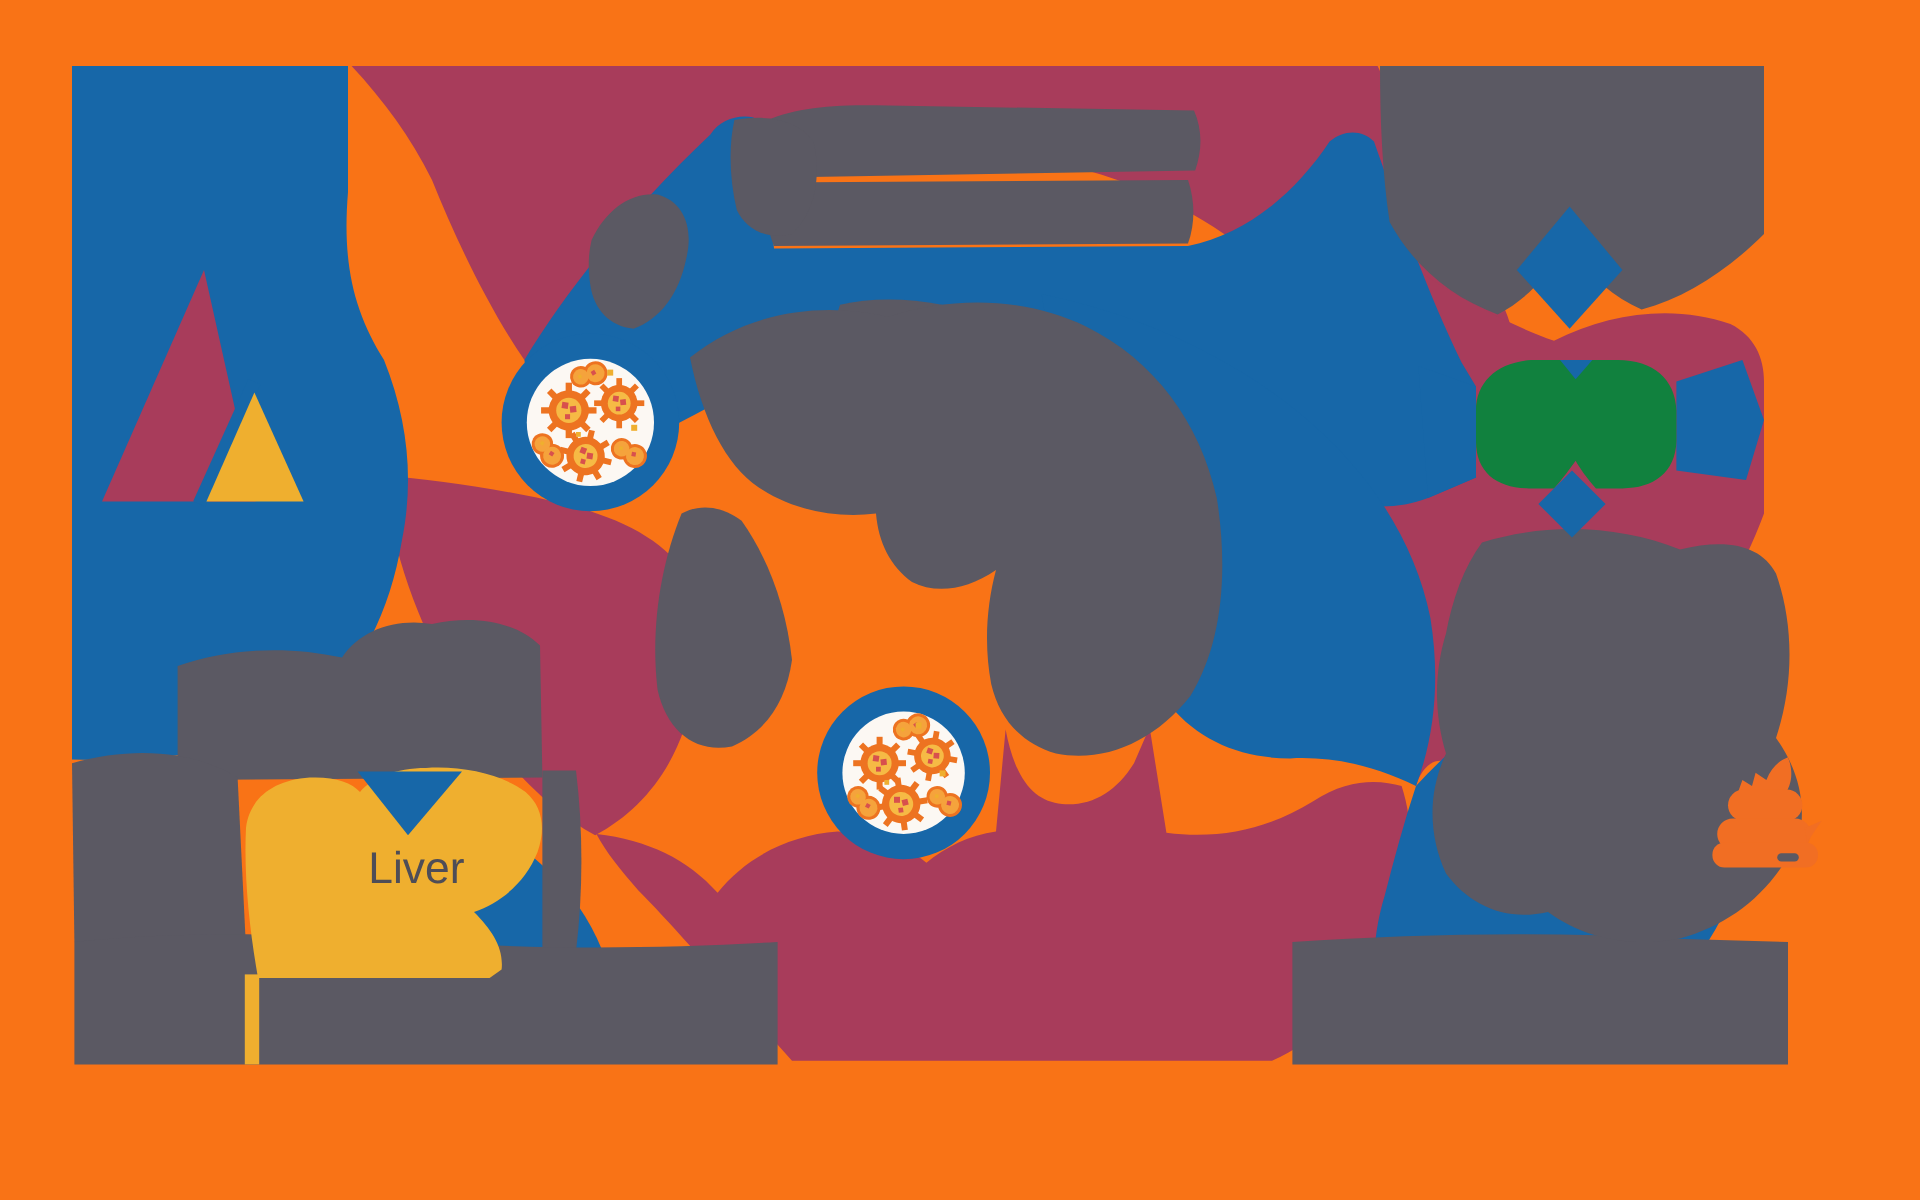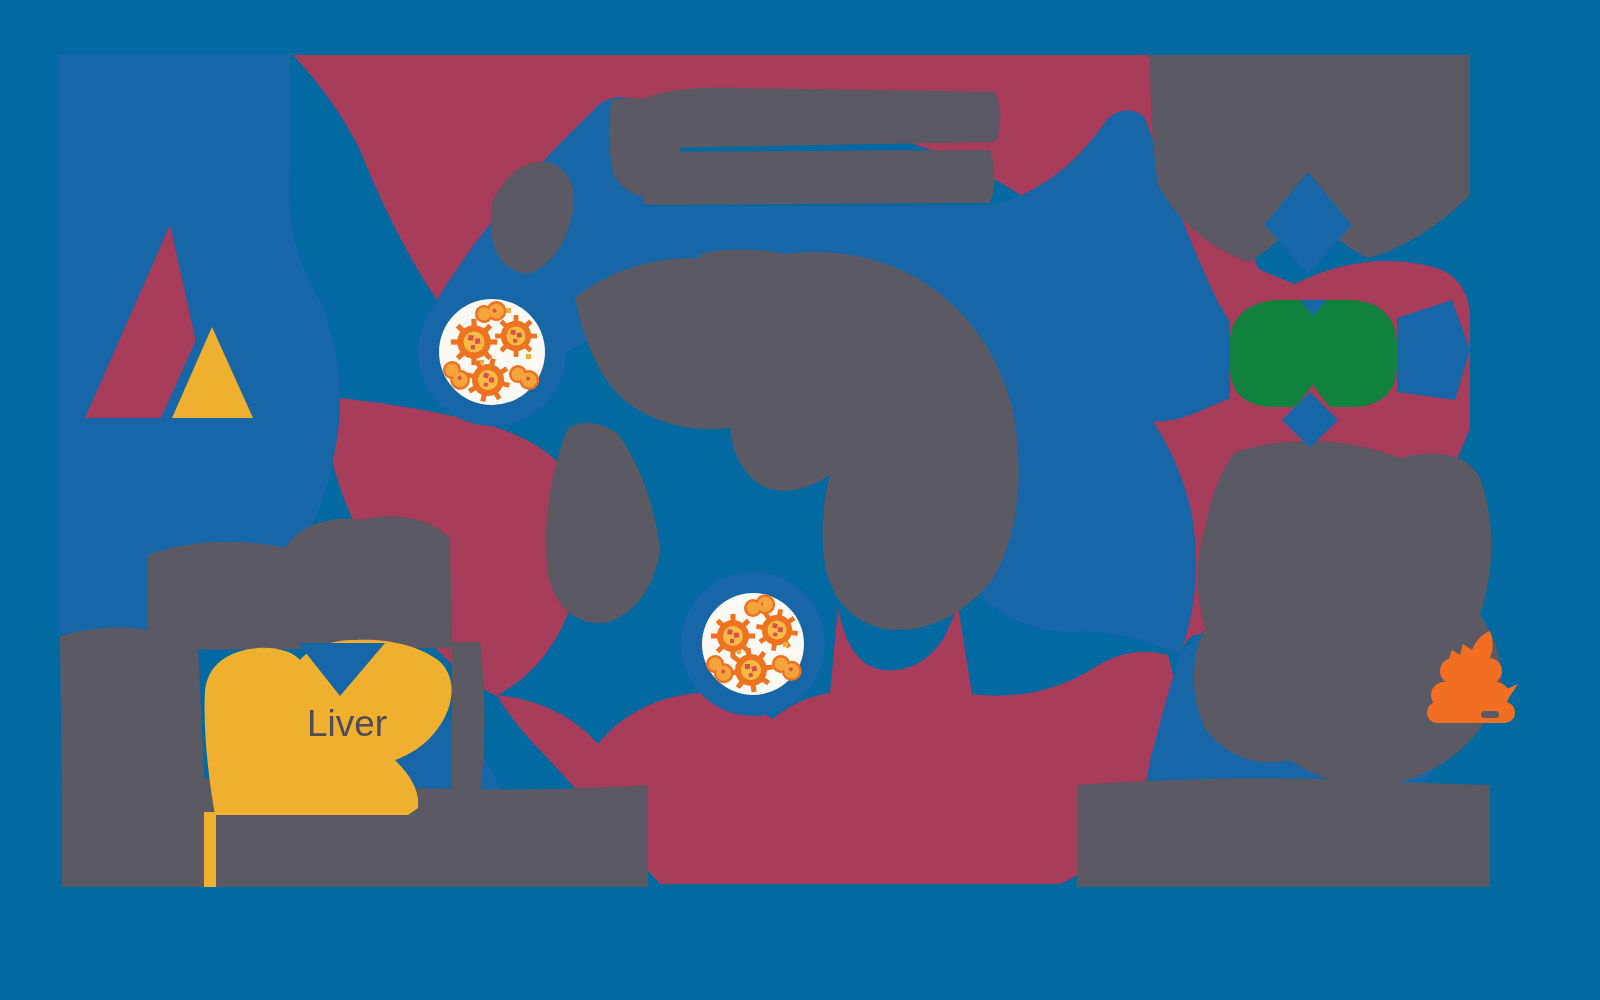--- a/index.html
+++ b/index.html
@@ -1,16 +1,16 @@
 <!DOCTYPE html>
 <html style="--c-blue: #1767A8; --c-maroon: #A83C5B; --c-gray: #5B5963; --c-yellow: #EFAF2F; --c-green: #11813E; --c-orange: #F16E23; --c-virus_ring: #ED7321; --c-virus_core: #F6BA45; --c-virus_spot: #D8504D; --c-microbe_light: #F5A33C; --c-circle_bg: #FCF8F3; --c-label_text: #4E4D57;"><head>
 <meta charset="utf-8">
 <style>
   html,body{margin:0;padding:0;background:#ffffff;}
-  .stage{position:relative;width:1600px;height:1000px;background:#0369a1;overflow:hidden;}
+  .stage{position:relative;width:1600px;height:1000px;background:#f97316;overflow:hidden;}
   svg{display:block;}
   .blue{fill:var(--c-blue);}
   .maroon{fill:var(--c-maroon);}
   .gray{fill:var(--c-gray);}
   .yellow{fill:var(--c-yellow);}
   .green{fill:var(--c-green);}
   .orange{fill:var(--c-orange);}
   .circlebg{fill:var(--c-circle_bg);}
   .vring{fill:var(--c-virus_ring);}
   .vcore{fill:var(--c-virus_core);}

